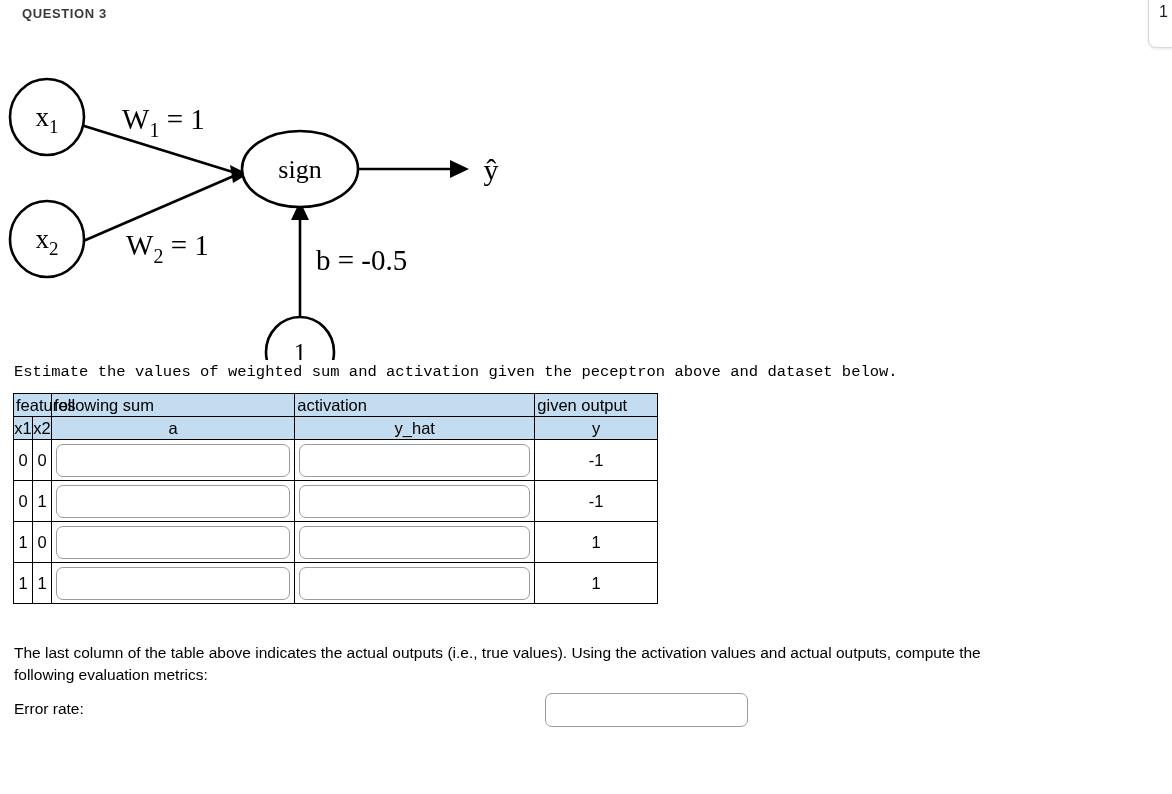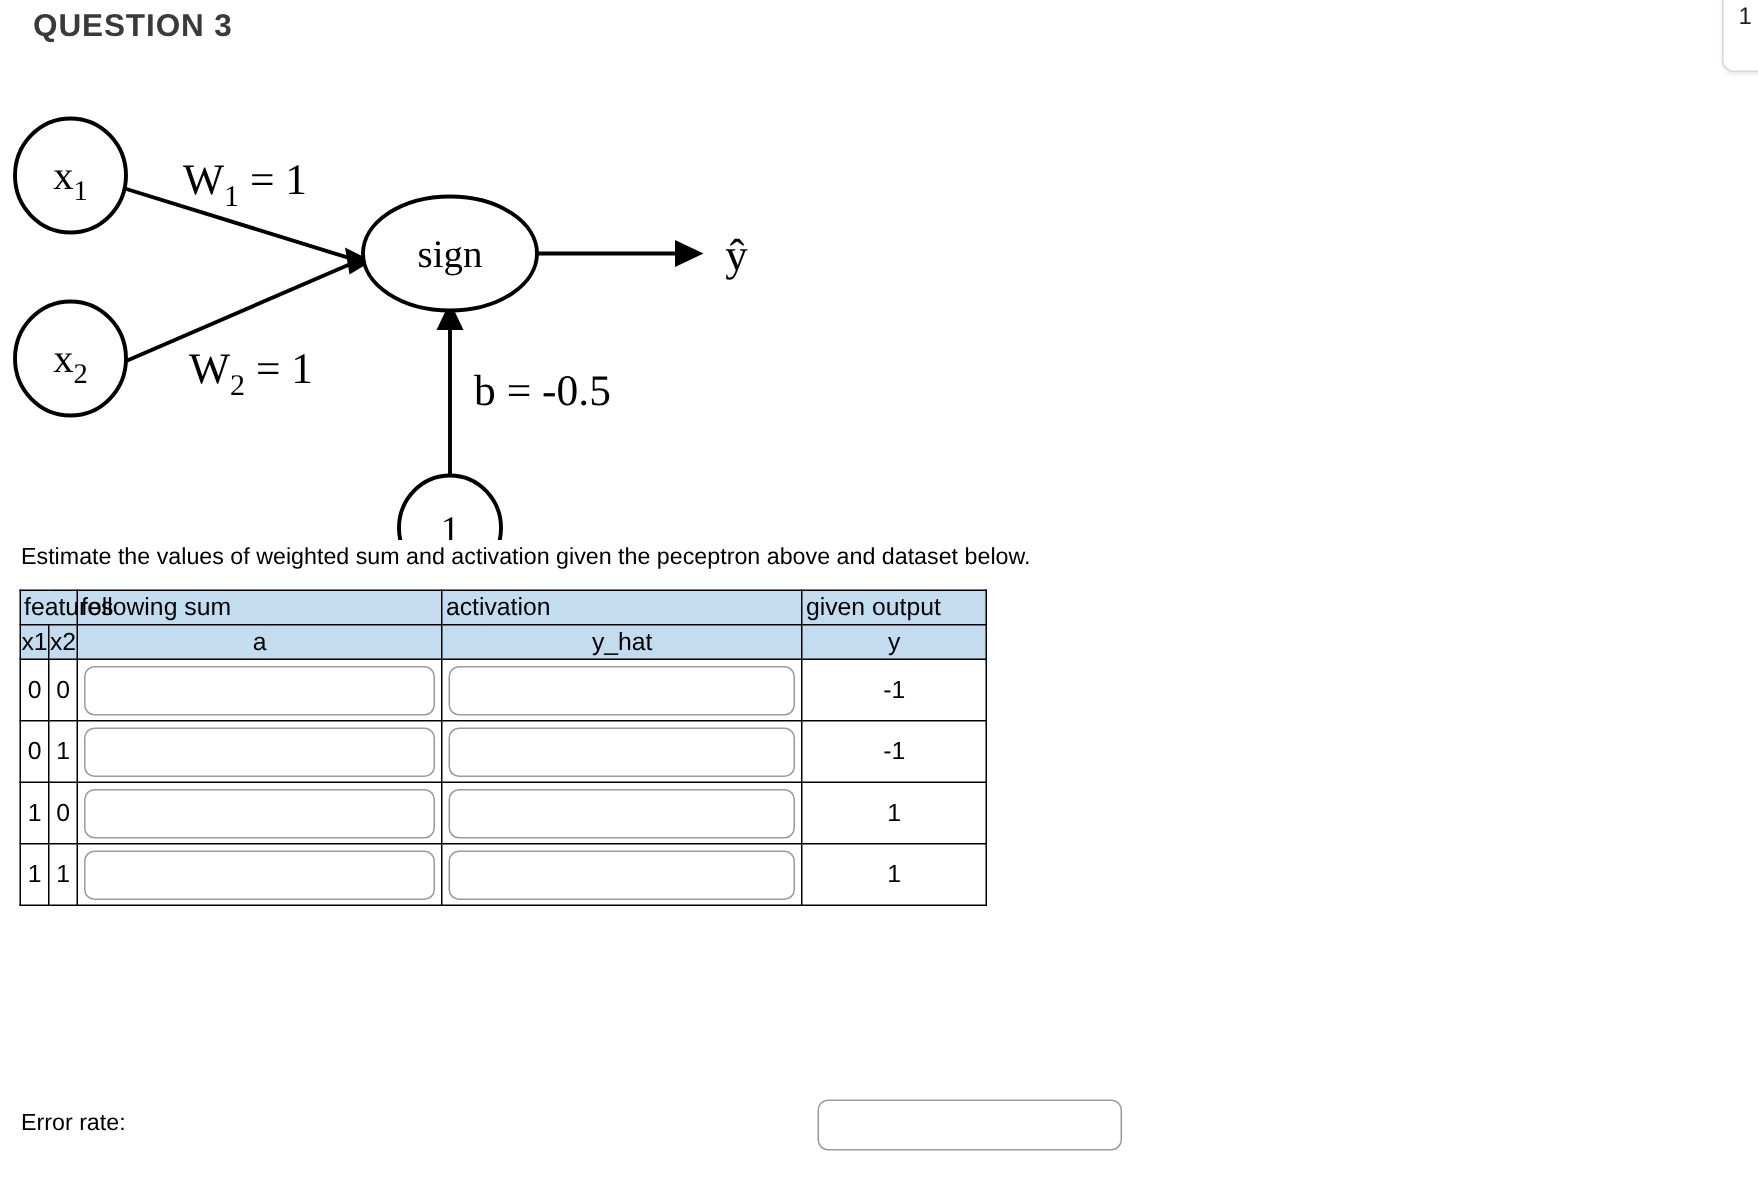--- a/index.html
+++ b/index.html
@@ -14,21 +14,21 @@
     position: relative;
     width: 1172px;
     height: 794px;
     background: #ffffff;
   }
 
   
   #question-heading {
     position: absolute;
     left: 22px; top: 6px;
-    font-size: 21px;
+    font-size: 13px;
     font-weight: bold;
     letter-spacing: 0.6px;
     color: #3a3a3a;
     font-family: "Liberation Sans", sans-serif;
   }
 
   
   #corner-card {
     position: absolute;
     left: 1148px; top: -8px;
@@ -58,21 +58,21 @@
     fill: #000000;
   }
 
   
   #instruction {
     position: absolute;
     left: 14px; top: 363px;
     font-size: 15.5px;
     color: #000000;
     white-space: nowrap;
-    font-family: Liberation Sans, sans-serif;
+    font-family: Liberation Mono, monospace;
   }
 
   
   #dataset-table {
     position: absolute;
     left: 13px; top: 393px;
     border-collapse: collapse;
     font-family: "Liberation Sans", sans-serif;
     font-size: 16.5px;
     color: #000000;
@@ -128,21 +128,21 @@
     font-family: "Liberation Sans", sans-serif;
   }
 
   .metric-row {
     position: absolute;
     left: 14px;
     width: 760px;
     height: 34px;
   }
   #metric-accuracy { top: 694px; }
-  #metric-errorrate { top: 733px; }
+  #metric-errorrate { top: 693px; }
   .metric-label {
     position: absolute;
     left: 0px; top: 7px;
     font-size: 15.5px;
     color: #000000;
     font-family: "Liberation Sans", sans-serif;
   }
   .metric-input {
     position: absolute;
     left: 531px; top: 0px;
@@ -280,20 +280,21 @@
           <input class="cell-input" type="text" value="" style="">
         </td>
         <td class="col-yhat">
           <input class="cell-input" type="text" value="" style="">
         </td>
         <td class="col-y">1</td>
       </tr>
     </tbody>
   </table>
 
+  <div id="closing-text">The last column of the table above indicates the actual outputs (i.e., true values). Using the activation values and actual outputs, compute the following evaluation metrics:</div>
 
 
   <div class="metric-row" id="metric-errorrate">
     <span class="metric-label">Error rate:</span>
     <input class="metric-input" type="text" value="" style="">
   </div>
 
 </div>
 
 </body></html>

